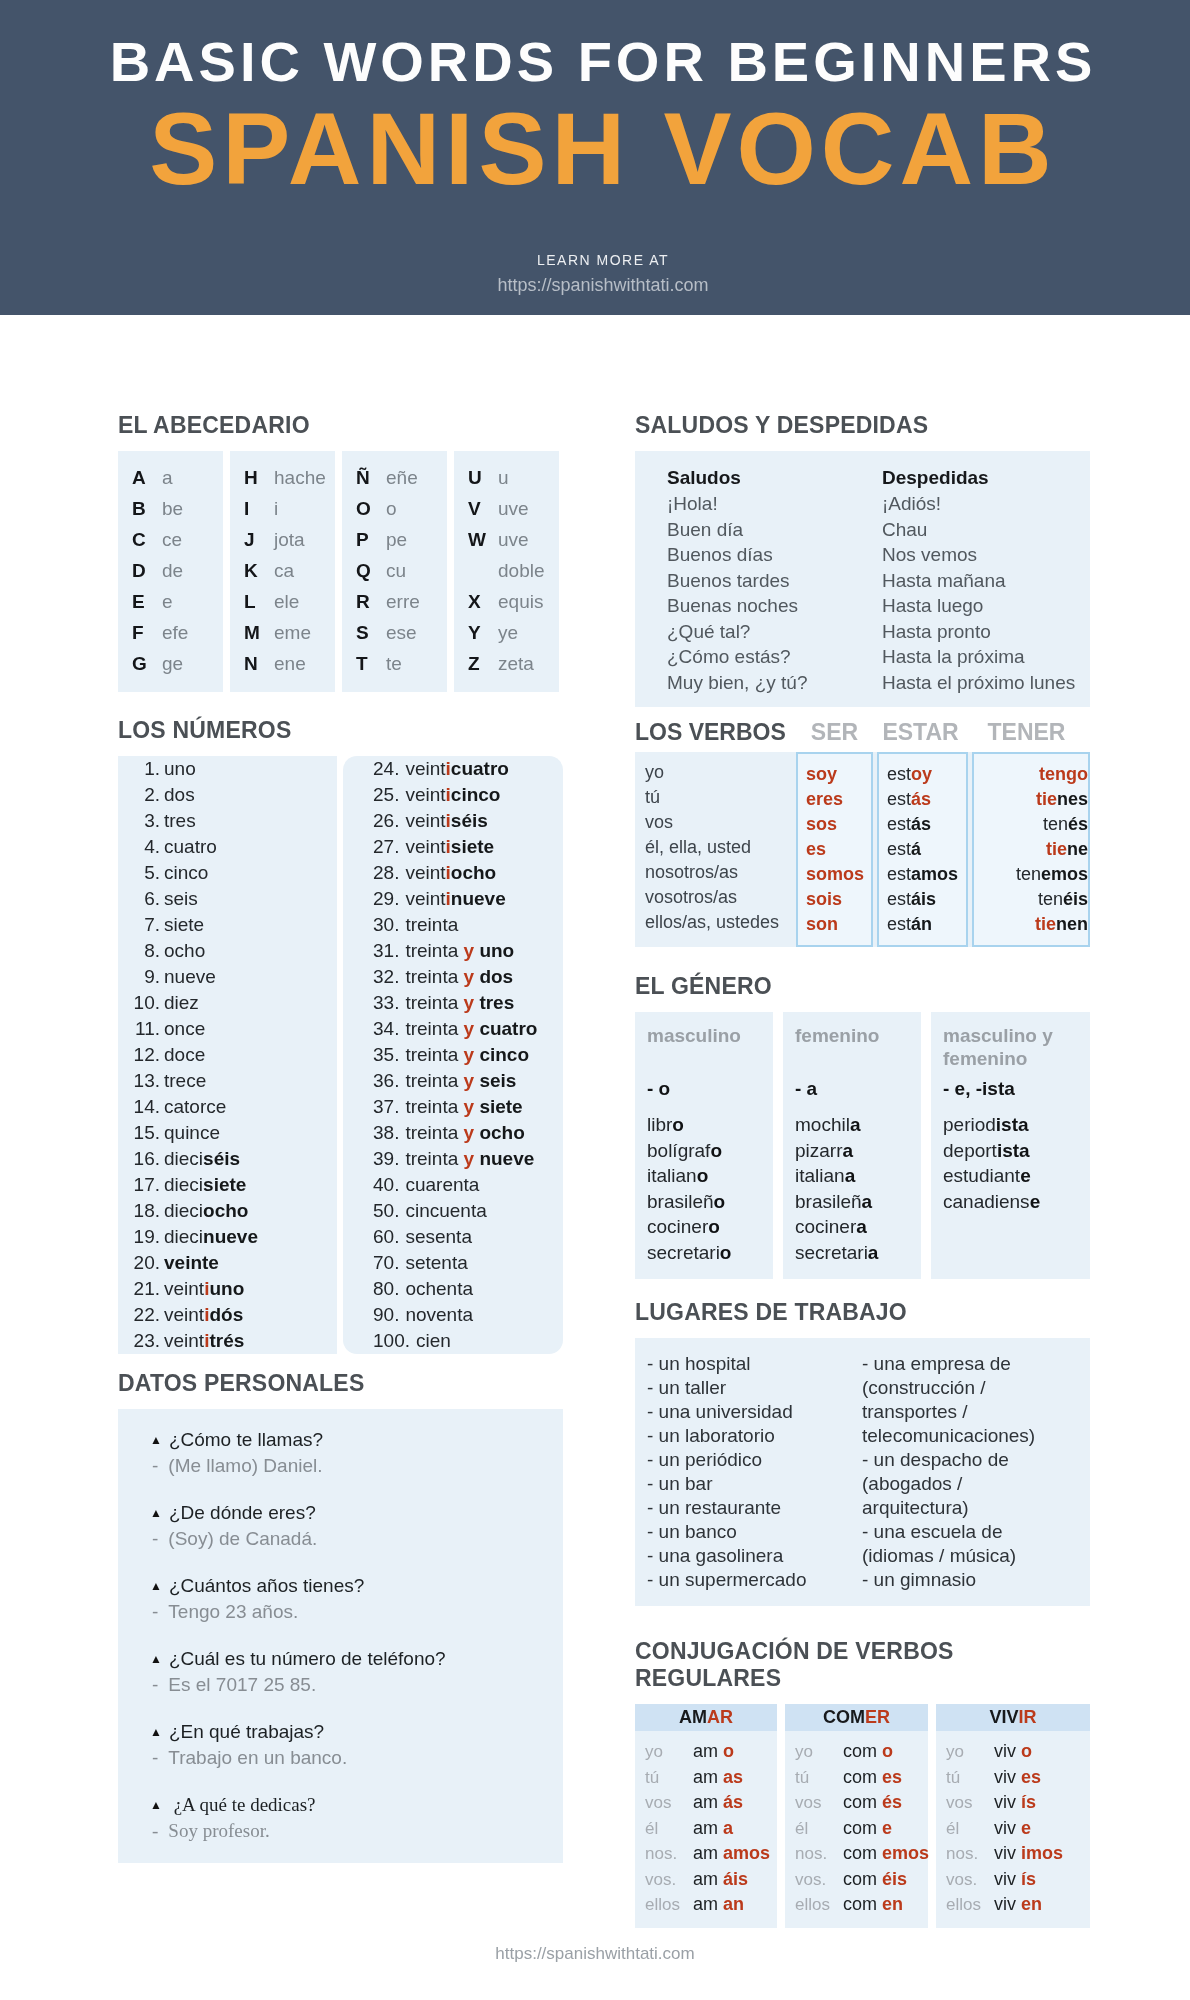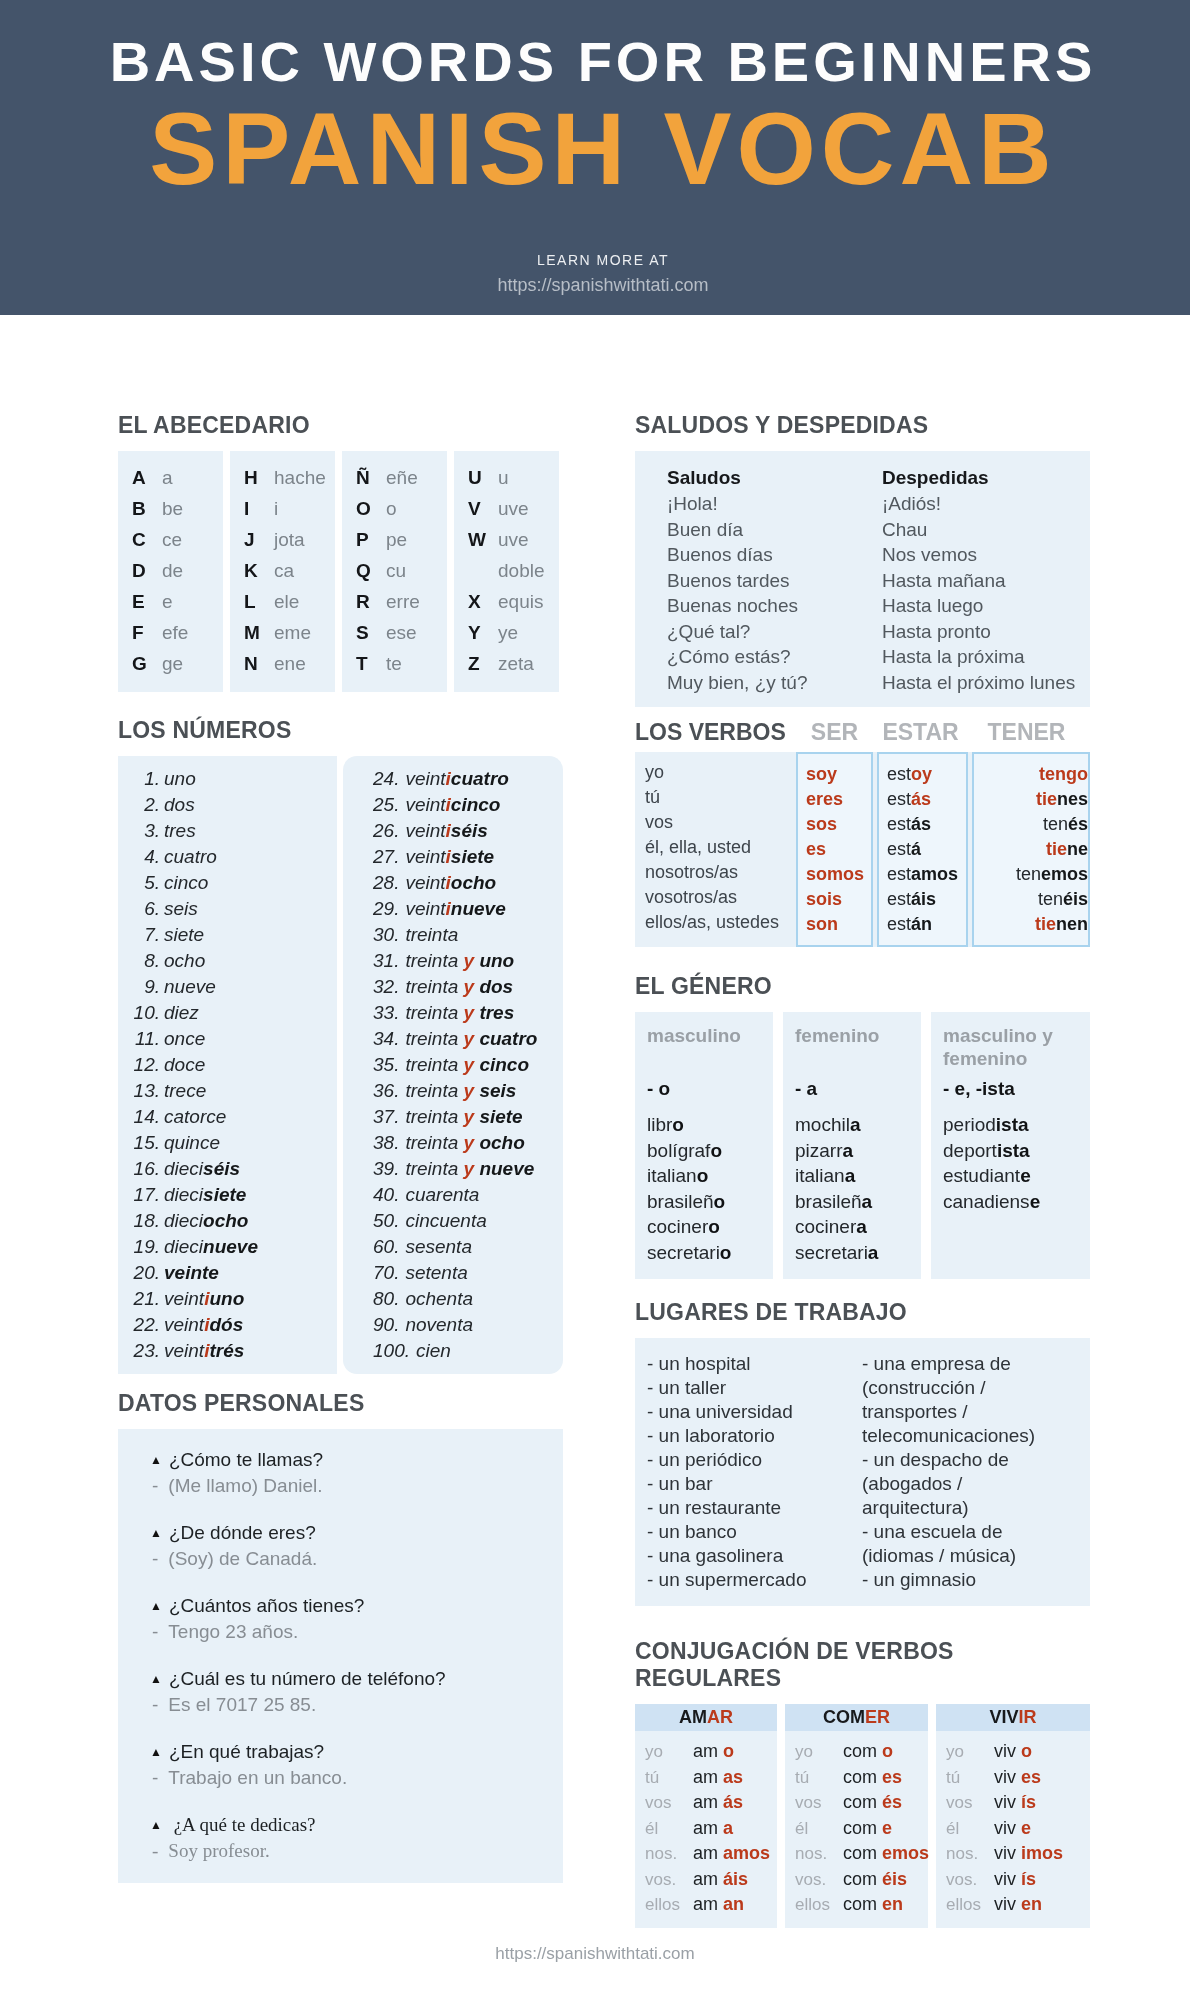--- a/index.html
+++ b/index.html
@@ -46,21 +46,21 @@
   .abc-grid{display:flex;gap:7px;}
   .abc-col{background:var(--c-panel,#e8f1f8);width:105px;box-sizing:border-box;
     padding:11px 0 13px 14px;}
   .abc-row{height:31px;display:flex;align-items:center;font-size:19px;}
   .abc-letter{font-weight:700;color:#141619;width:30px;flex:none;}
   .abc-name{color:#7c848b;}
 
   
   .sec-numeros{margin-top:25px;}
   .num-grid{display:flex;gap:6px;align-items:stretch;}
-  .num-box{background:var(--c-panel,#e8f1f8);box-sizing:border-box;padding:10px 0;font-style:italic;}
+  .num-box{background:var(--c-panel,#e8f1f8);box-sizing:border-box;padding:0 0;}
   .num-box1{width:219px;}
   .num-box2{width:220px;padding-left:30px;border-radius:14px;}
   .num-item{line-height:26px;font-size:19px;white-space:nowrap;}
   .num-box1 .num-label{display:inline-block;width:42px;text-align:right;margin-right:4px;color:#23272b;}
   .num-box2 .num-label{margin-right:6px;color:#23272b;}
 
   
   .s-n{color:#24282c;}
   .s-b{color:#15181a;font-weight:700;}
   .s-r{color:var(--c-red,#bb3a1b);font-weight:700;}

